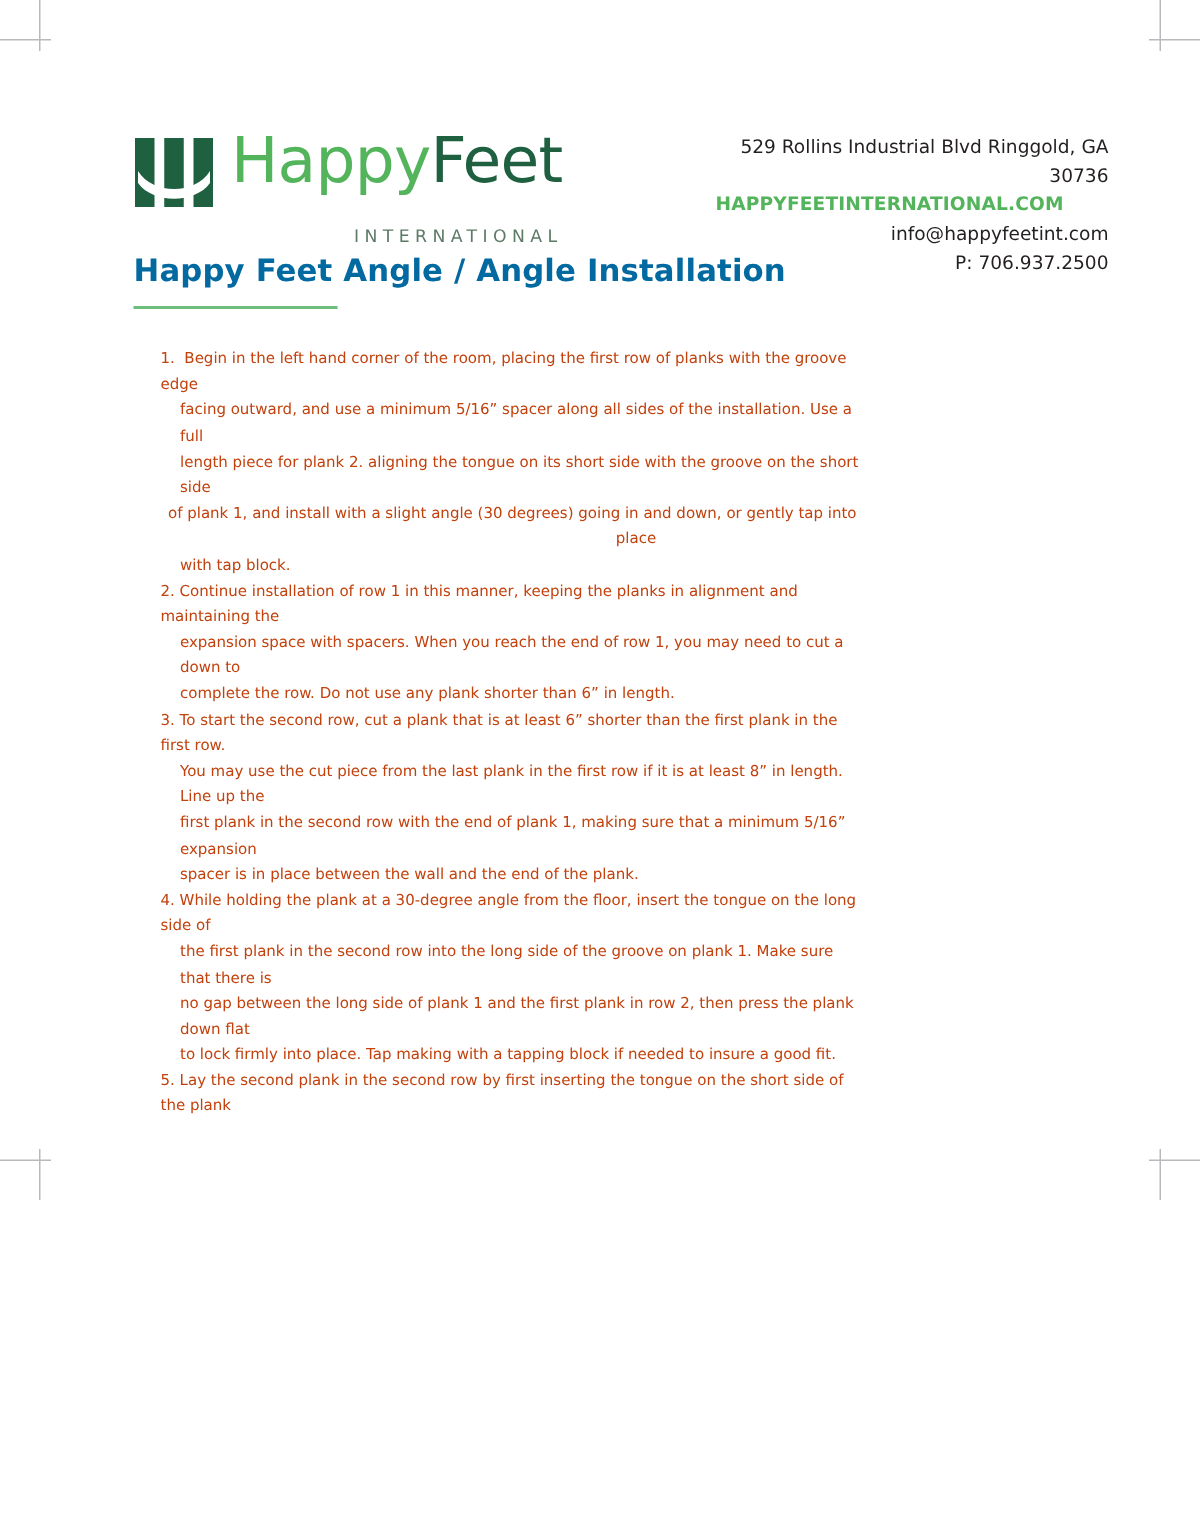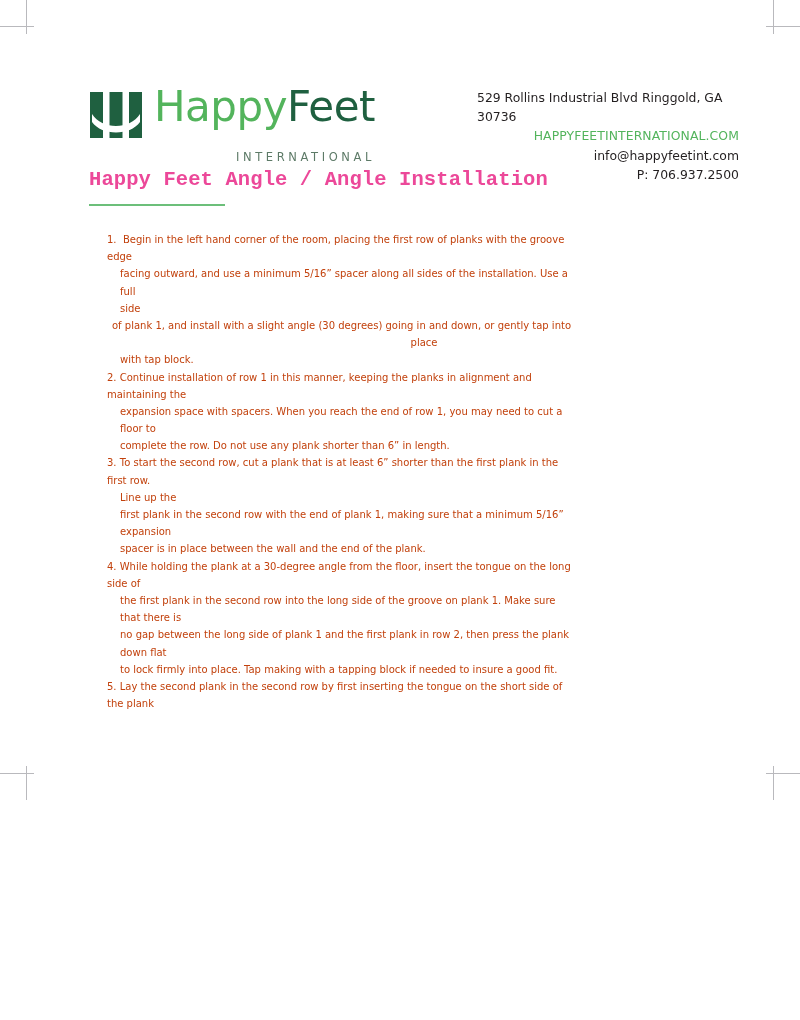--- a/index.html
+++ b/index.html
@@ -98,25 +98,25 @@
   
   .contact {
     position: absolute;
     left: 477px;
     top: 10px;
     width: 262px;
     font-size: 12.4px;
     line-height: 1.55;
     color: #231f20;
   }
-  .contact .addr { text-align: left; }
+  .contact .addr { text-align: right; }
   .contact .site {
-    text-align: right;
+    text-align: left;
     color: #52b45d;
-    font-weight: normal;
+    font-weight: bold;
     letter-spacing: 0.1px;
   }
   .contact .email { text-align: right; }
   .contact .phone { text-align: right; }
 
   
   .title {
     position: absolute;
     left: 89px;
     top: 168px;
@@ -192,39 +192,41 @@
 
     <div class="contact">
       <div class="addr">529 Rollins Industrial Blvd Ringgold, GA 30736</div>
       <div class="site" style="color: rgb(83, 180, 92);">HAPPYFEETINTERNATIONAL.COM</div>
       <div class="email">info@happyfeetint.com</div>
       <div class="phone">P: 706.937.2500</div>
     </div>
 
   </div>
 
-  <div class="title" style="color: #ec4899; font-family: Liberation Mono, monospace;">Happy Feet Angle / Angle Installation</div>
+  <div class="title" style="color: #0369a1;">Happy Feet Angle / Angle Installation</div>
   <div class="title-rule" style="background: rgb(108, 191, 122);"></div>
 
   <div class="body-text">
       <div class="ln">1.  Begin in the left hand corner of the room, placing the first row of planks with the groove</div>
       <div class="ln">edge</div>
       <div class="ln i1">facing outward, and use a minimum 5/16” spacer along all sides of the installation. Use a</div>
       <div class="ln i1">full</div>
+      <div class="ln i1">length piece for plank 2. aligning the tongue on its short side with the groove on the short</div>
       <div class="ln i1">side</div>
       <div class="ln i2">of plank 1, and install with a slight angle (30 degrees) going in and down, or gently tap into</div>
       <div class="ln center">place</div>
       <div class="ln i1">with tap block.</div>
       <div class="ln">2. Continue installation of row 1 in this manner, keeping the planks in alignment and</div>
       <div class="ln">maintaining the</div>
       <div class="ln i1">expansion space with spacers. When you reach the end of row 1, you may need to cut a</div>
-      <div class="ln i1">floor to</div>
+      <div class="ln i1">down to</div>
       <div class="ln i1">complete the row. Do not use any plank shorter than 6” in length.</div>
       <div class="ln">3. To start the second row, cut a plank that is at least 6” shorter than the first plank in the</div>
       <div class="ln">first row.</div>
+      <div class="ln i1">You may use the cut piece from the last plank in the first row if it is at least 8” in length.</div>
       <div class="ln i1">Line up the</div>
       <div class="ln i1">first plank in the second row with the end of plank 1, making sure that a minimum 5/16”</div>
       <div class="ln i1">expansion</div>
       <div class="ln i1">spacer is in place between the wall and the end of the plank.</div>
       <div class="ln">4. While holding the plank at a 30-degree angle from the floor, insert the tongue on the long</div>
       <div class="ln">side of</div>
       <div class="ln i1">the first plank in the second row into the long side of the groove on plank 1. Make sure</div>
       <div class="ln i1">that there is</div>
       <div class="ln i1">no gap between the long side of plank 1 and the first plank in row 2, then press the plank</div>
       <div class="ln i1">down flat</div>

